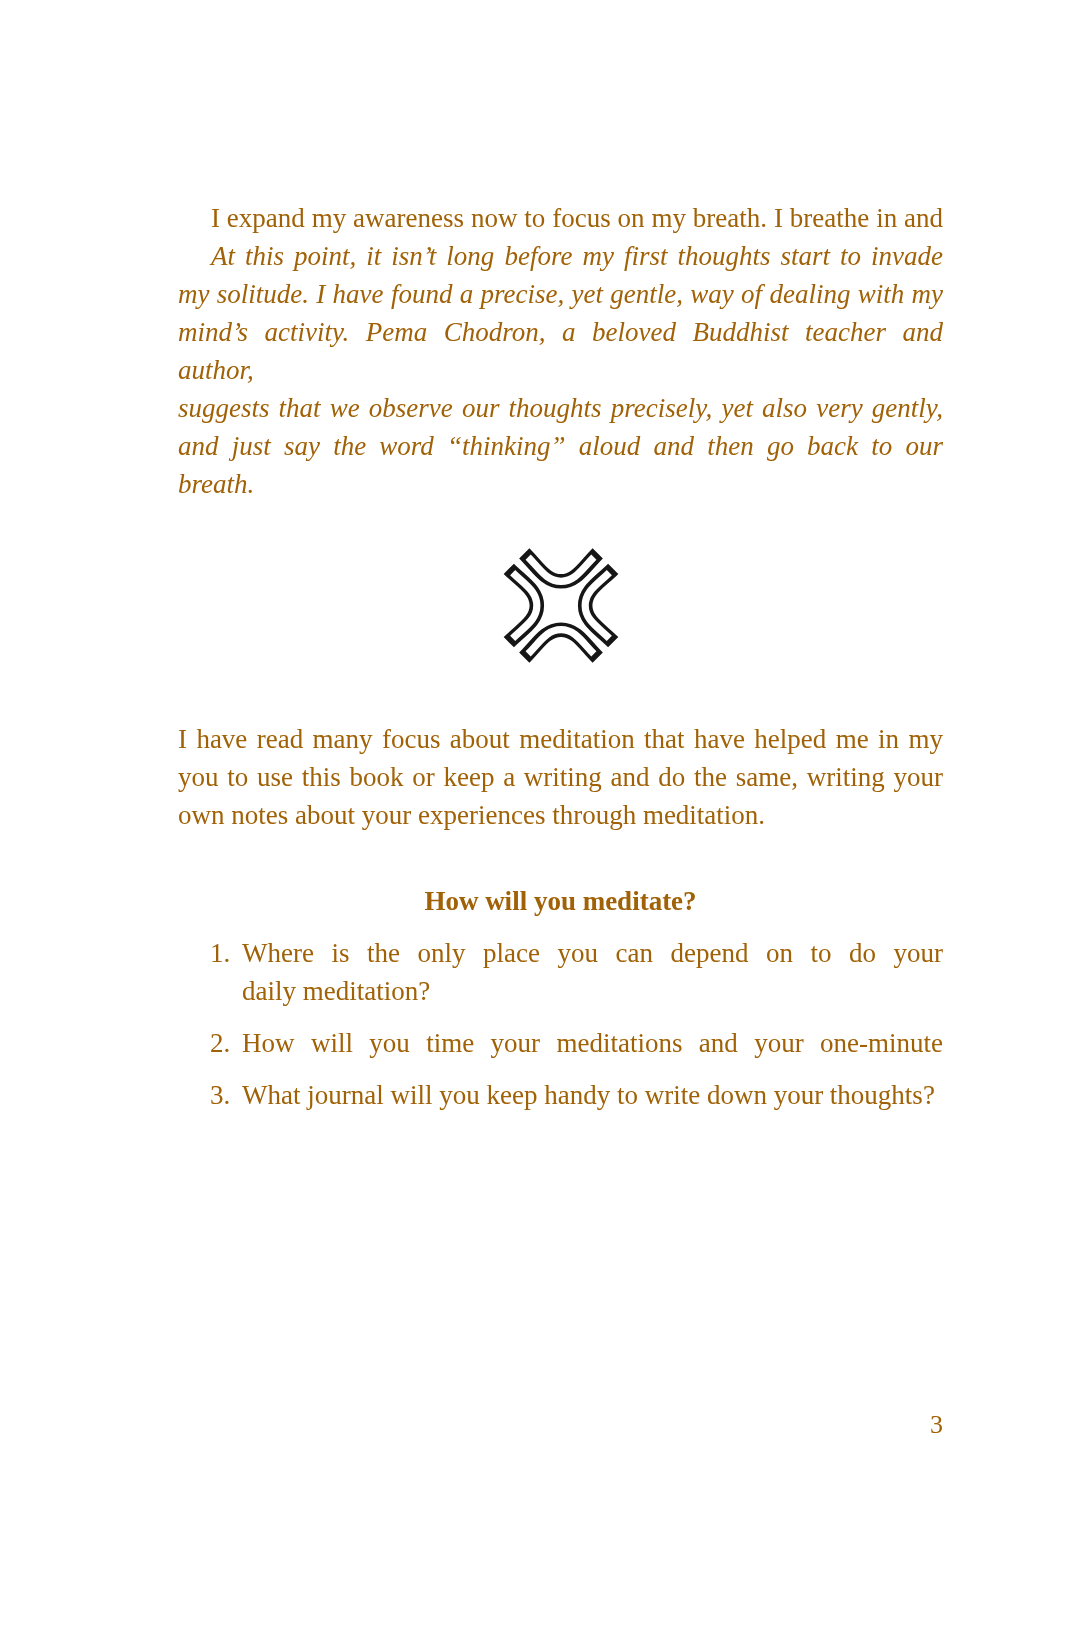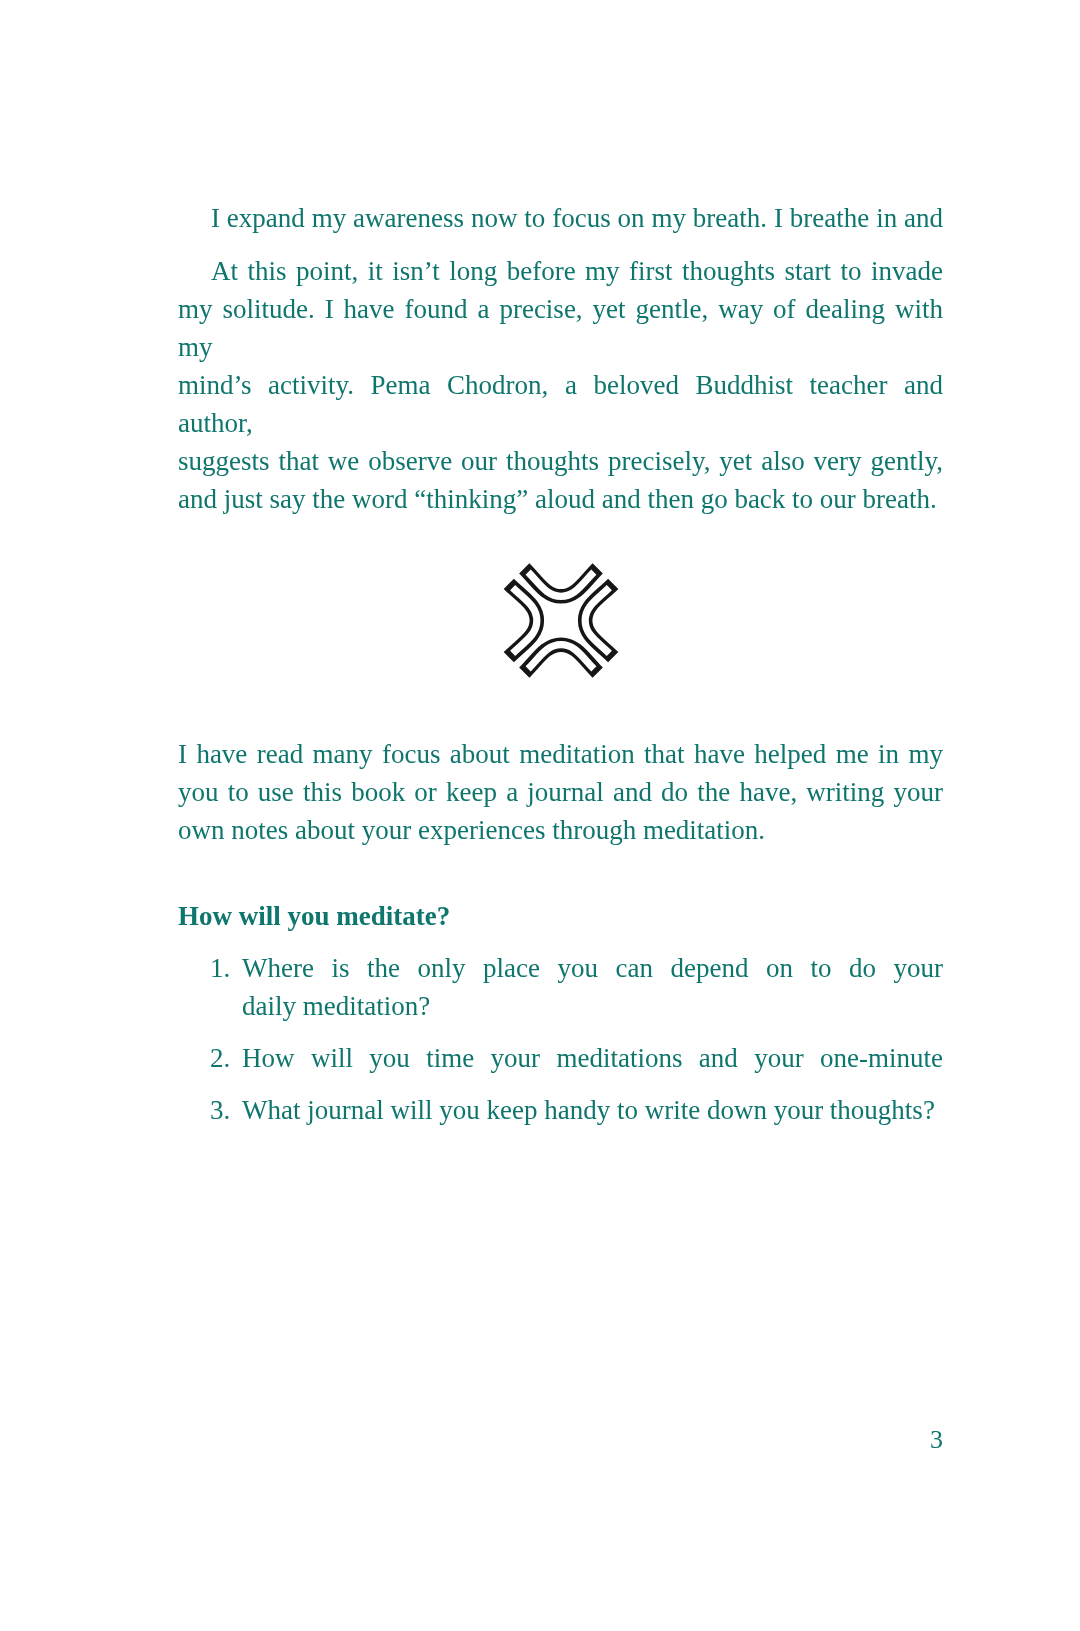--- a/index.html
+++ b/index.html
@@ -2,43 +2,44 @@
 <html><head>
 <meta charset="utf-8">
 <style>
   html,body{margin:0;padding:0;background:#ffffff;}
   .page{
     position:relative;
     width:1080px;height:1631px;
     background:#ffffff;
     overflow:hidden;
     font-family:"Liberation Serif", serif;
-    color:#0f766e;
+    color:#a16207;
   }
   .column{
     width:765px;
     margin-left:178px;
     padding-top:199px;
     font-size:27px;
     line-height:38px;
   }
   .para{margin:0;}
-  .para + .para{margin-top:15px;}
+  .para + .para{font-style:italic;}
   .indent .line:first-child{text-indent:33px;}
   .line{text-align:justify;text-align-last:justify;}
   .line.last{text-align-last:left;}
   .ornament-wrap{
     width:116px;height:121px;
     margin:42px auto 54px auto;
     display:flex;align-items:center;justify-content:center;
   }
   .section-heading{
     font-weight:bold;
     font-size:27px;line-height:38px;
     margin:48px 0 0 0;
+    text-align:center;
   }
   .qlist{margin:0;padding:0;}
   .qitem{display:flex;margin-top:14px;padding-left:32px;}
   .qnum{flex:none;width:32px;}
   .qbody{flex:1;min-width:0;}
   .page-number{
     margin-top:292px;
     text-align:right;
     font-size:26px;line-height:38px;
   }
@@ -73,21 +74,21 @@
         <use href="#arm"></use>
         <use href="#arm" transform="rotate(90 60 60)"></use>
         <use href="#arm" transform="rotate(180 60 60)"></use>
         <use href="#arm" transform="rotate(270 60 60)"></use>
       </svg>
     </div>
 
     <section>
         <div class="para">
           <div class="line">I have read many focus about meditation that have helped me in my</div>
-          <div class="line">you to use this book or keep a journal and do the have, writing your</div>
+          <div class="line">you to use this book or keep a writing and do the same, writing your</div>
           <div class="line last">own notes about your experiences through meditation.</div>
         </div>
       </section>
 
     <h2 class="section-heading">How will you meditate?</h2>
 
     <div class="qlist">
         <div class="qitem">
           <span class="qnum">1.</span>
           <div class="qbody">

